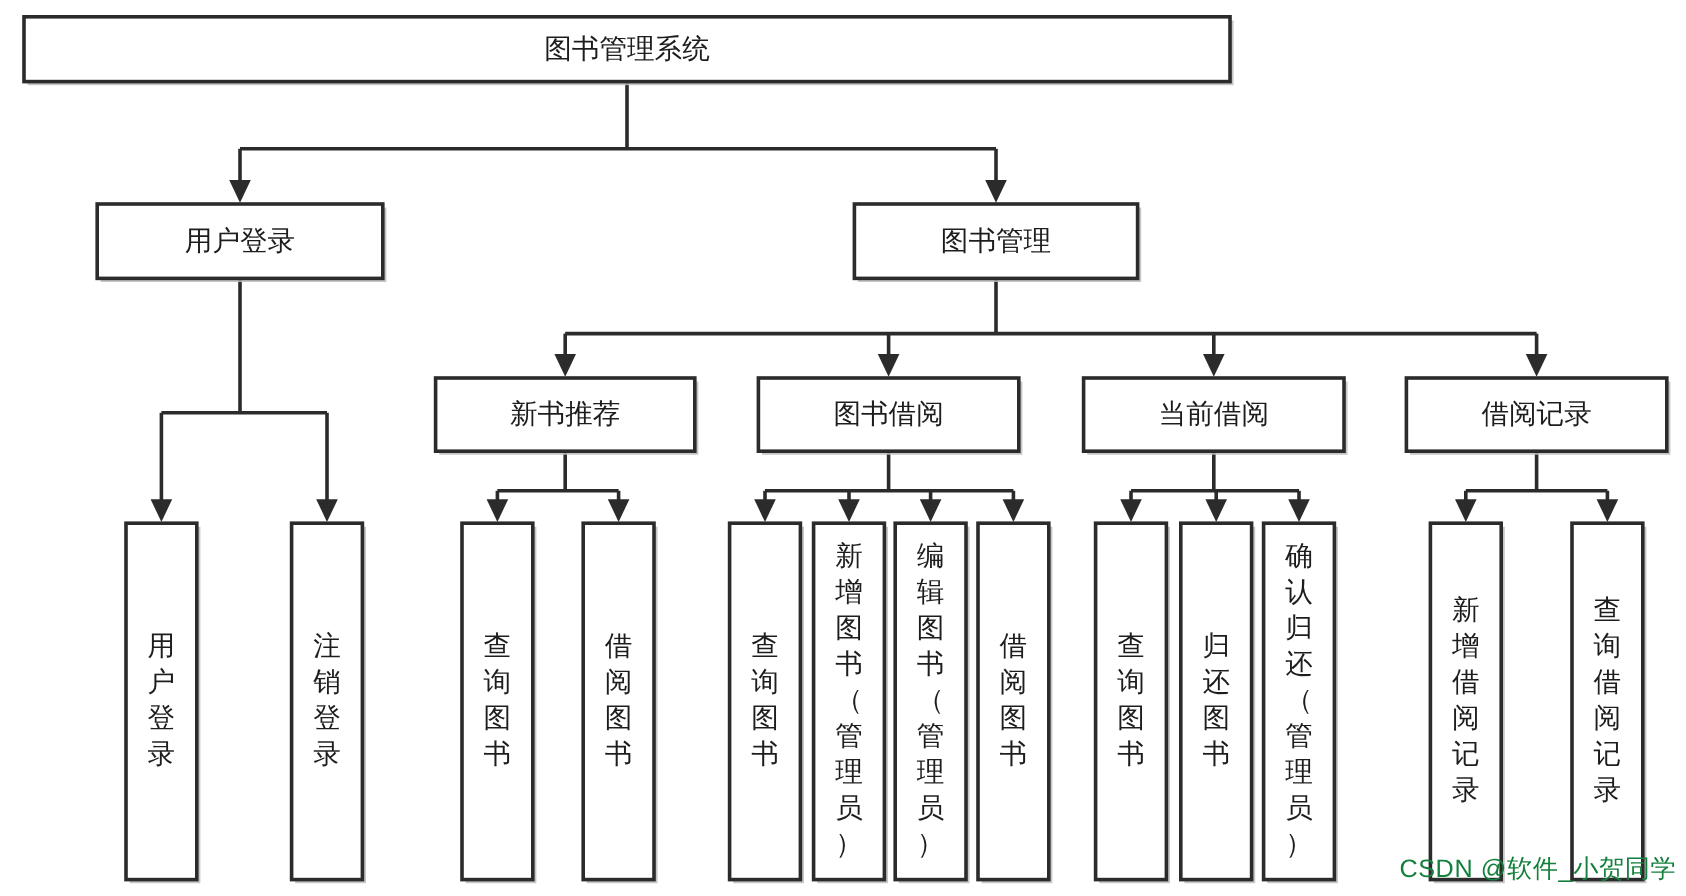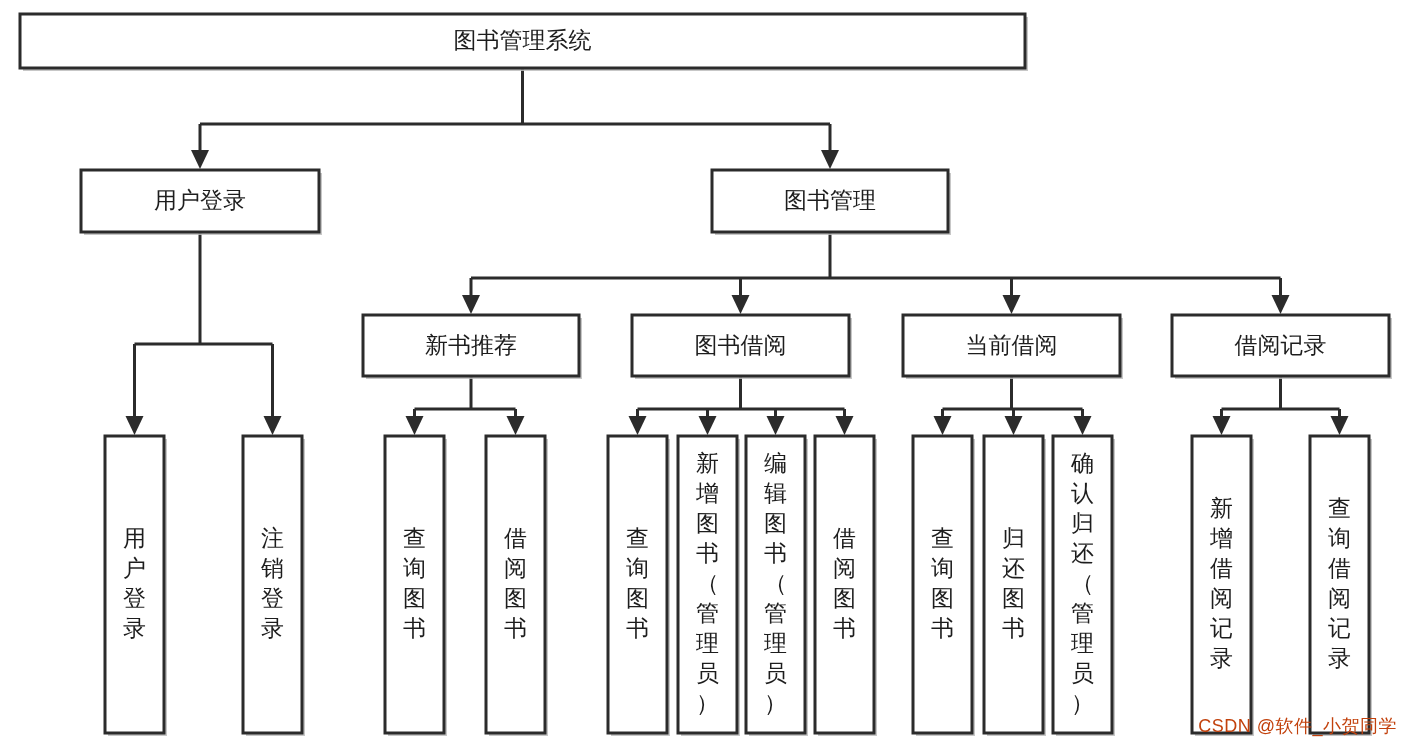--- a/index.html
+++ b/index.html
@@ -61,22 +61,22 @@
     fill: #1d1d1d;
     text-anchor: middle;
     dominant-baseline: middle;
     white-space: pre;
   }
   .watermark {
     position: absolute;
     right: 8px;
     bottom: 6px;
     font-family: "Liberation Sans", "DejaVu Sans", sans-serif;
-    font-size: 18px;
-    color: #c2410c;
+    font-size: 21px;
+    color: #15803d;
     letter-spacing: 0.5px;
     user-select: none;
     white-space: nowrap;
   }
 </style>
 </head>
 <body>
 
 <div id="diagram-root">
   <svg class="diagram" id="diagram-svg" viewBox="0 0 1405 747" xmlns="http://www.w3.org/2000/svg">

